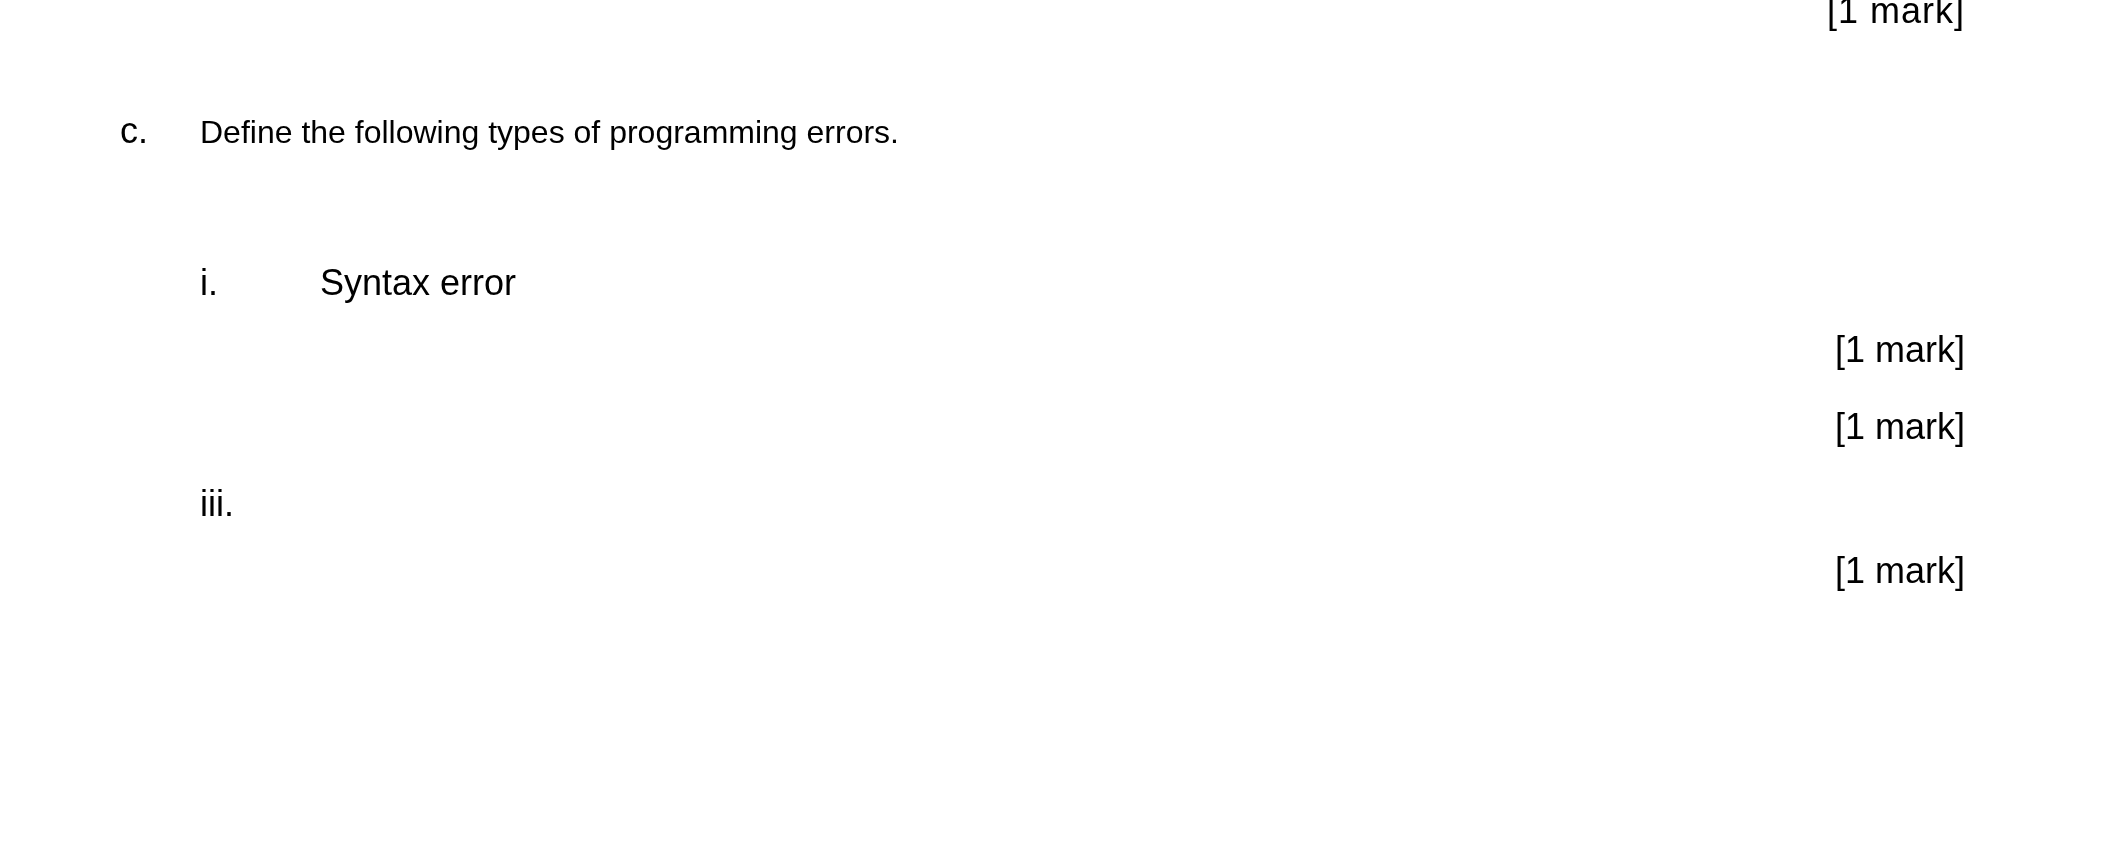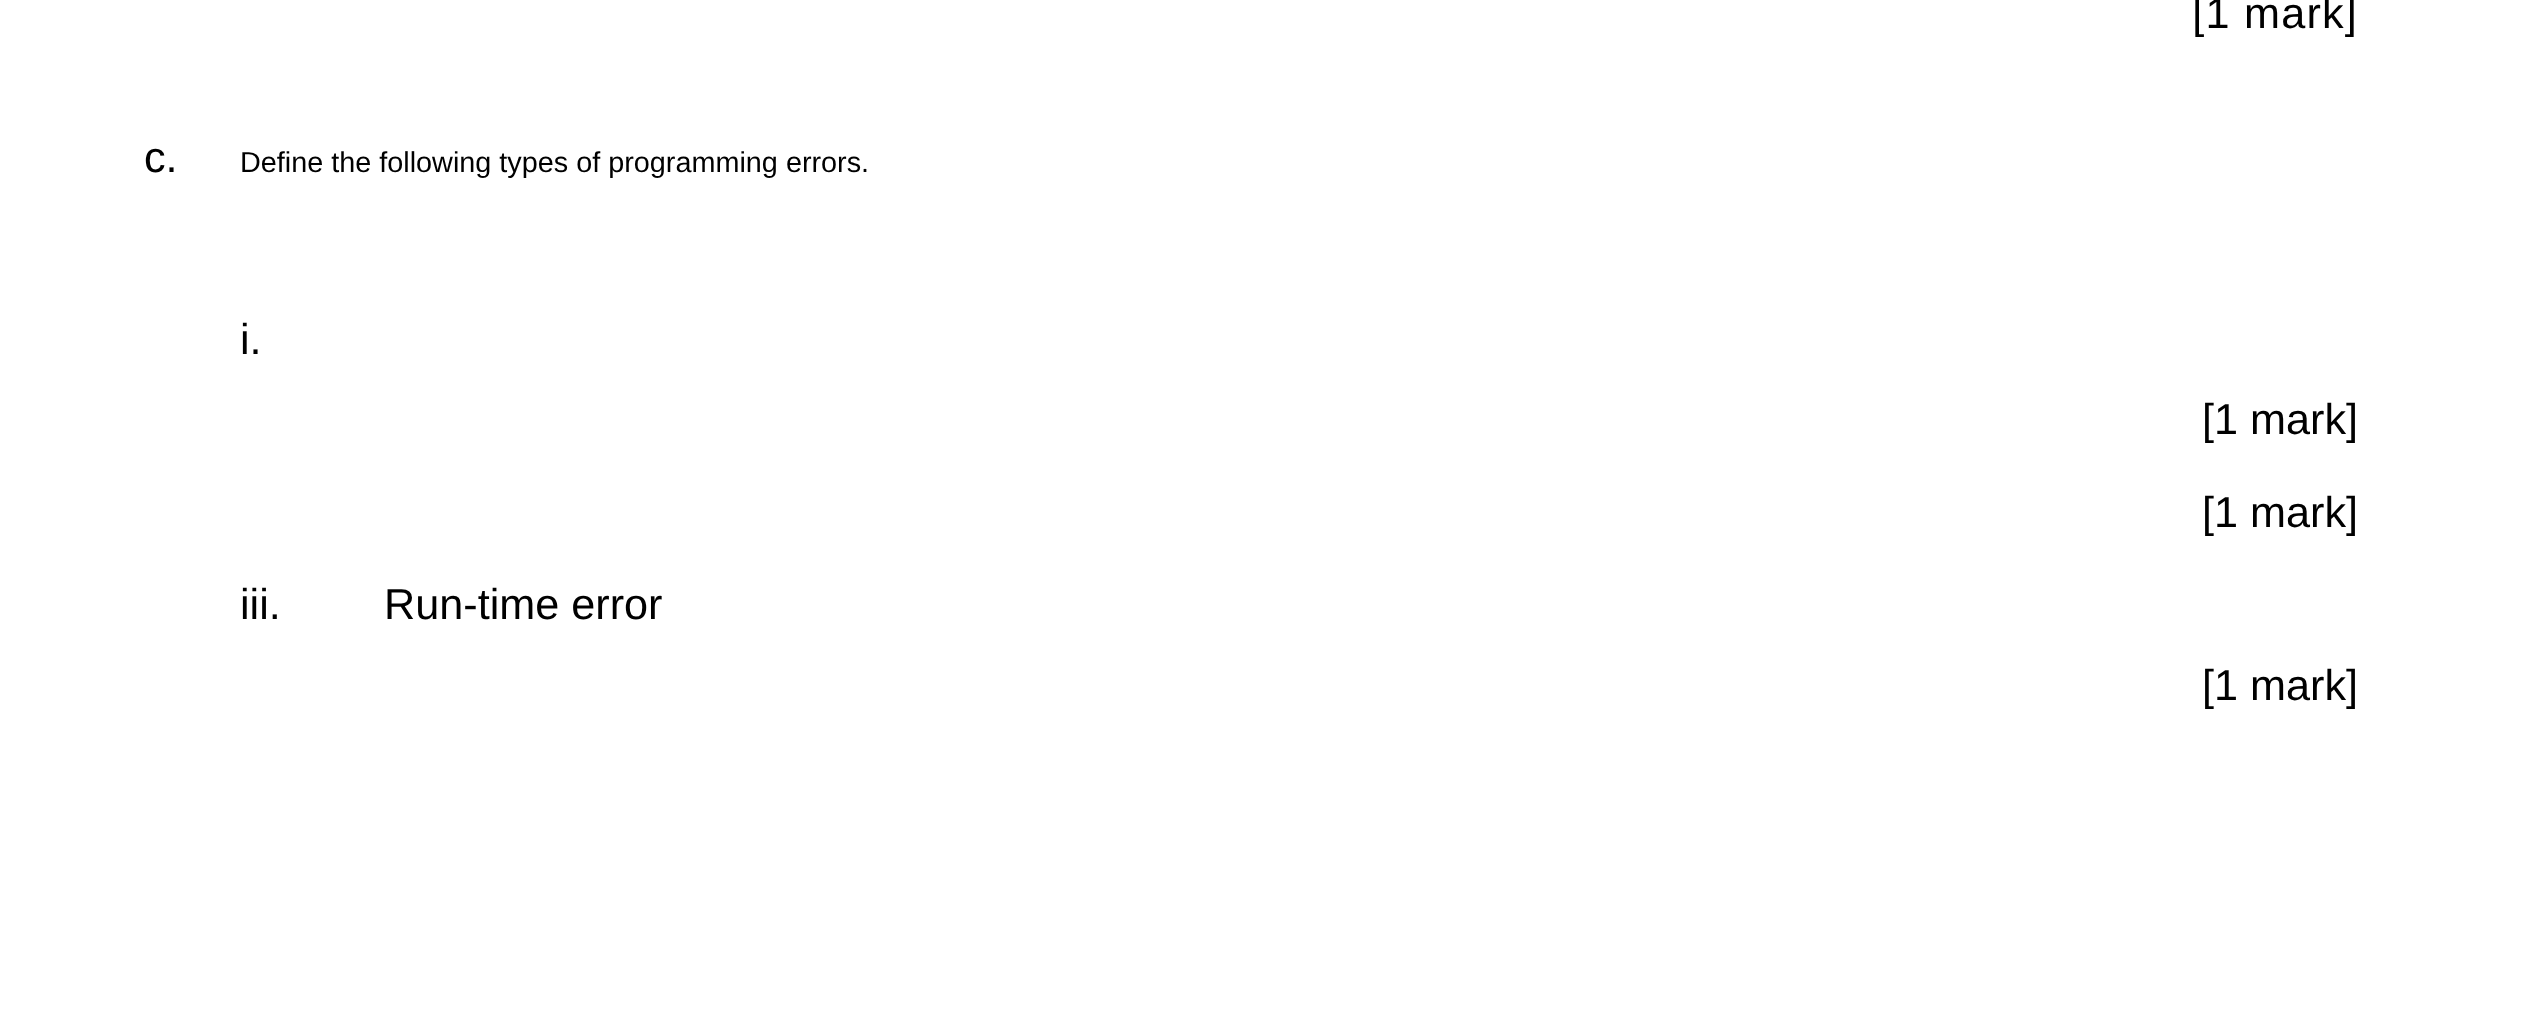--- a/index.html
+++ b/index.html
@@ -32,21 +32,21 @@
     .question-row {
       display: flex;
       align-items: baseline;
       margin-bottom: 110px;
     }
     .question-letter {
       width: 80px;
       font-size: 36px;
     }
     .question-text {
-      font-size: 24px;
+      font-size: 32px;
     }
     .sub-items {
       padding-left: 80px;
     }
     .sub-item-block {
       margin-bottom: 20px;
     }
     .sub-item-row {
       display: flex;
       align-items: baseline;
@@ -74,30 +74,30 @@
   <div class="question-row">
     <div class="question-letter">c.</div>
     <div class="question-text">Define the following types of programming errors.</div>
   </div>
 
   <div class="sub-items">
 
     <div class="sub-item-block">
       <div class="sub-item-row">
         <div class="sub-numeral">i.</div>
+        <div class="sub-text">Syntax error</div>
       </div>
       <div class="mark-row">[1 mark]</div>
     </div>
 
     <div class="sub-item-block">
       <div class="mark-row">[1 mark]</div>
     </div>
 
     <div class="sub-item-block">
       <div class="sub-item-row">
         <div class="sub-numeral">iii.</div>
-        <div class="sub-text">Run-time error</div>
       </div>
       <div class="mark-row">[1 mark]</div>
     </div>
 
   </div>
 </div>
 
 </body></html>

